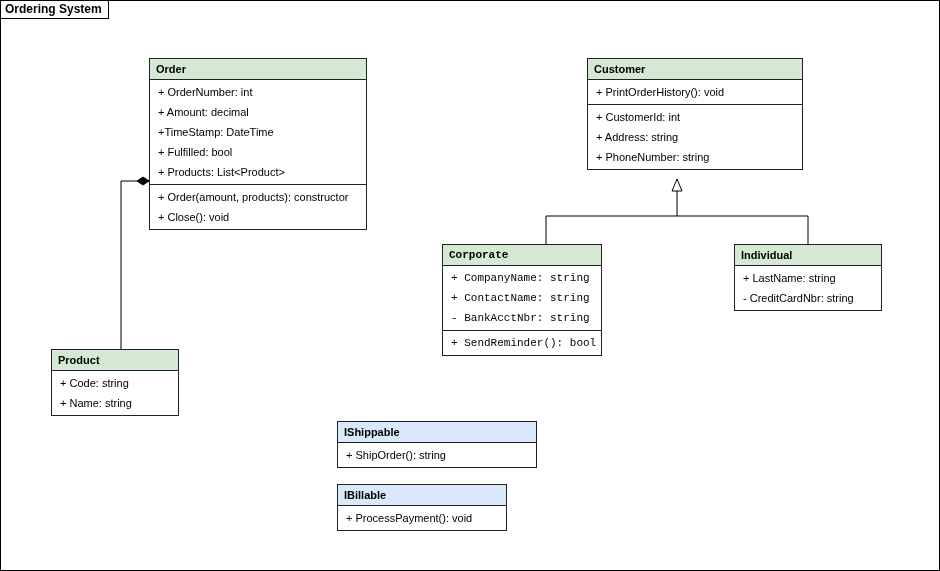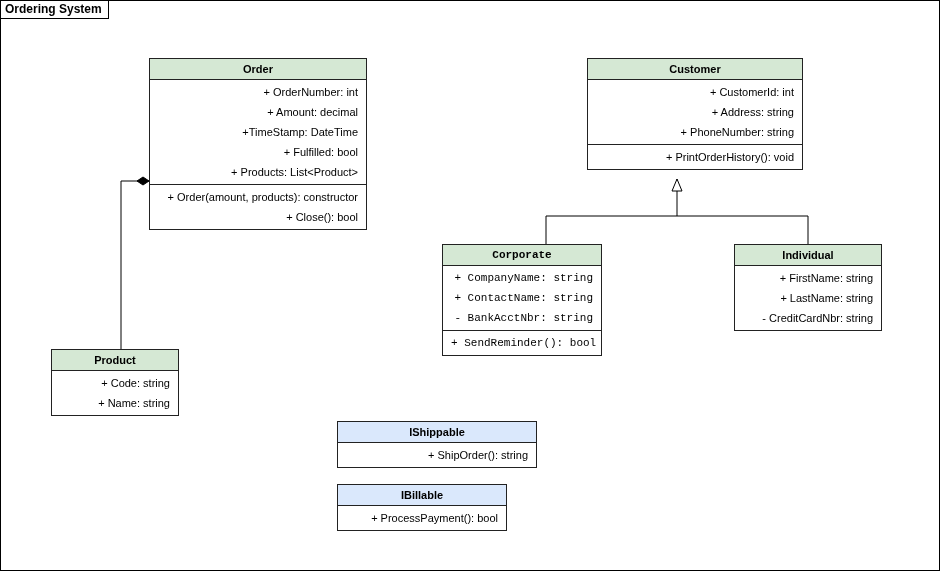--- a/index.html
+++ b/index.html
@@ -27,35 +27,34 @@
     background: #fff;
     z-index: 3;
   }
   .class-box {
     position: absolute;
     border: 1px solid #222;
     background: #fff;
     z-index: 2;
   }
   .class-title {
-    text-align: center;
+    text-align: left;
     font-weight: bold;
     padding: 4px 6px;
     border-bottom: 1px solid #222;
   }
   .class-section {
     padding: 2px 0;
   }
   .class-section + .class-section {
     border-top: 1px solid #222;
   }
   .class-row {
     padding: 4px 8px;
     white-space: nowrap;
-    text-align: right;
   }
   .green .class-title { background: #d5e8d4; }
   .blue  .class-title { background: #dae8fc; }
   svg.connectors {
     position: absolute;
     top: 0; left: 0;
     width: 940px; height: 571px;
     z-index: 1;
     pointer-events: none;
   }
@@ -85,52 +84,51 @@
     <div class="class-title">Order</div>
     <div class="class-section">
       <div class="class-row">+ OrderNumber: int</div>
       <div class="class-row">+ Amount: decimal</div>
       <div class="class-row">+TimeStamp: DateTime</div>
       <div class="class-row">+ Fulfilled: bool</div>
       <div class="class-row">+ Products: List&lt;Product&gt;</div>
     </div>
     <div class="class-section">
       <div class="class-row">+ Order(amount, products): constructor</div>
-      <div class="class-row">+ Close(): bool</div>
+      <div class="class-row">+ Close(): void</div>
     </div>
   </div>
 
   <div class="class-box green" style="left:586px; top:57px; width:216px;">
     <div class="class-title">Customer</div>
     <div class="class-section">
+      <div class="class-row">+ PrintOrderHistory(): void</div>
+    </div>
+    <div class="class-section">
       <div class="class-row">+ CustomerId: int</div>
       <div class="class-row">+ Address: string</div>
       <div class="class-row">+ PhoneNumber: string</div>
-    </div>
-    <div class="class-section">
-      <div class="class-row">+ PrintOrderHistory(): void</div>
     </div>
   </div>
 
   <div class="class-box green" style="left:441px; top:243px; width:160px;font-family:Liberation Mono, monospace;">
     <div class="class-title">Corporate</div>
     <div class="class-section">
       <div class="class-row">+ CompanyName: string</div>
       <div class="class-row">+ ContactName: string</div>
       <div class="class-row">- BankAcctNbr: string</div>
     </div>
     <div class="class-section">
       <div class="class-row">+ SendReminder(): bool</div>
     </div>
   </div>
 
   <div class="class-box green" style="left:733px; top:243px; width:148px;">
     <div class="class-title">Individual</div>
     <div class="class-section">
-      <div class="class-row">+ FirstName: string</div>
       <div class="class-row">+ LastName: string</div>
       <div class="class-row">- CreditCardNbr: string</div>
     </div>
   </div>
 
   <div class="class-box green" style="left:50px; top:348px; width:128px;">
     <div class="class-title">Product</div>
     <div class="class-section">
       <div class="class-row">+ Code: string</div>
       <div class="class-row">+ Name: string</div>
@@ -140,17 +138,17 @@
   <div class="class-box blue" style="left:336px; top:420px; width:200px;">
     <div class="class-title">IShippable</div>
     <div class="class-section">
       <div class="class-row">+ ShipOrder(): string</div>
     </div>
   </div>
 
   <div class="class-box blue" style="left:336px; top:483px; width:170px;">
     <div class="class-title">IBillable</div>
     <div class="class-section">
-      <div class="class-row">+ ProcessPayment(): bool</div>
+      <div class="class-row">+ ProcessPayment(): void</div>
     </div>
   </div>
 
 </div>
 
 </body></html>

